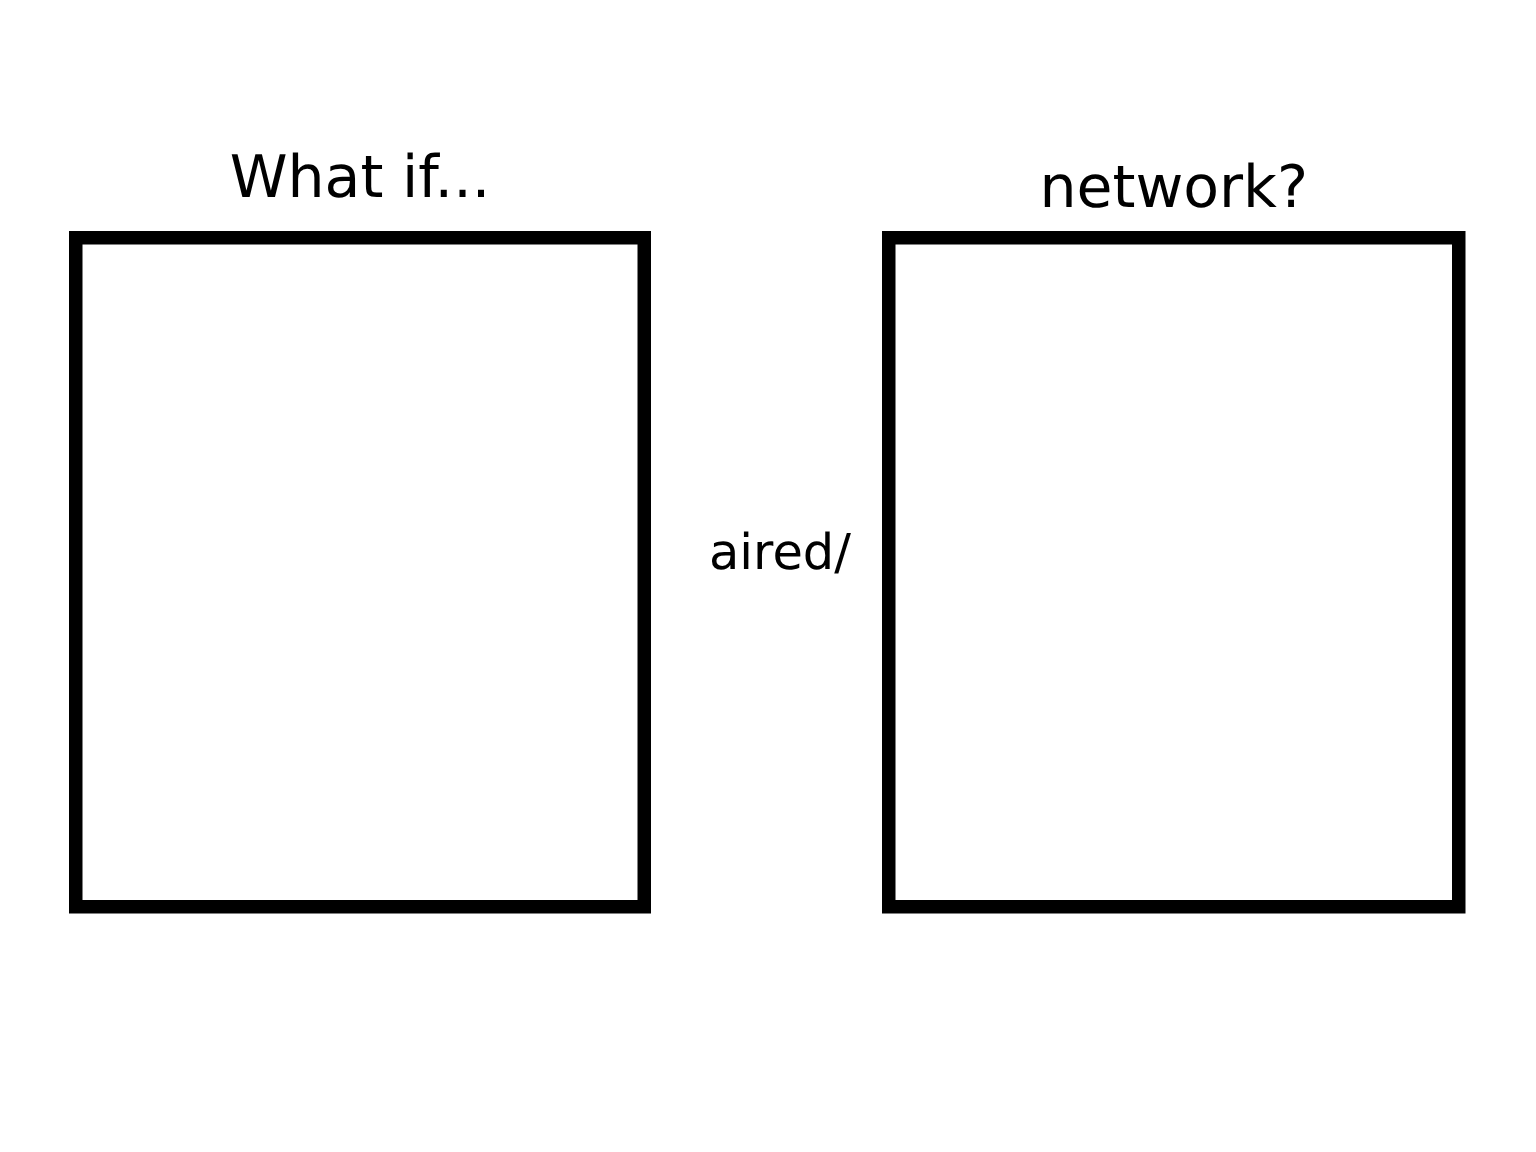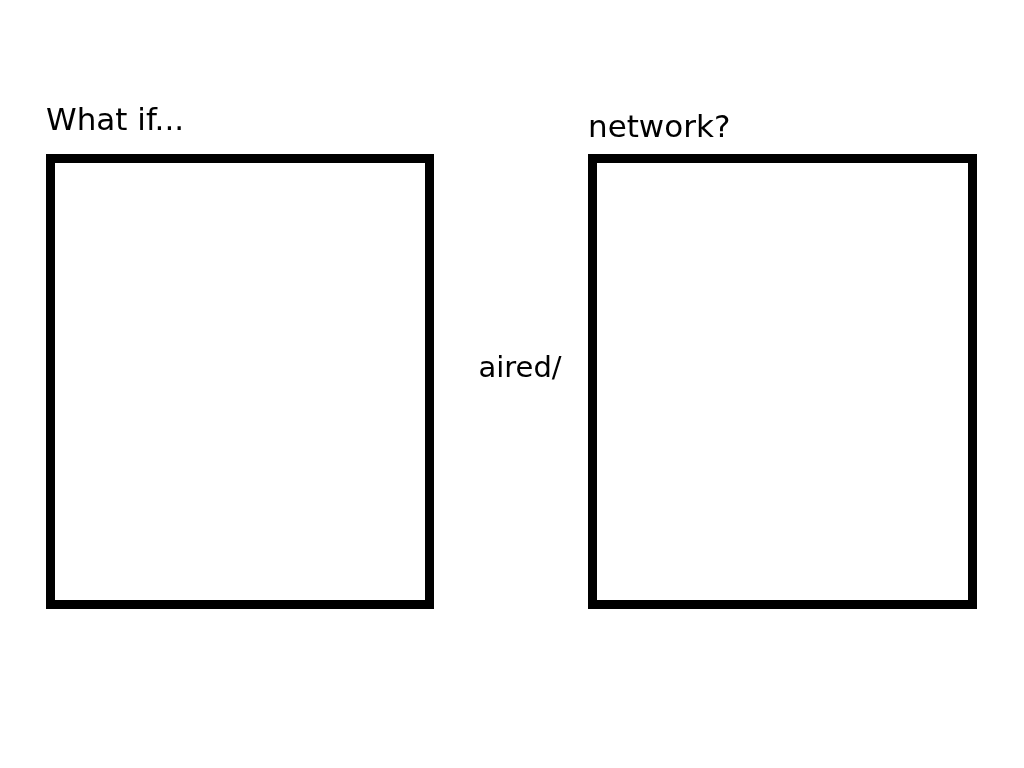--- a/index.html
+++ b/index.html
@@ -36,42 +36,42 @@
     height: 455px;
   }
   .box-right {
     left: 588px;
     top: 154px;
     width: 389px;
     height: 455px;
   }
   .box-title {
     position: absolute;
-    font-size: 31px;
+    font-size: 39px;
     line-height: 34px;
-    text-align: left;
+    text-align: center;
     color: #000000;
     white-space: nowrap;
   }
   .title-left {
     left: 46px;
     width: 388px;
     top: 102px;
   }
   .title-right {
     left: 588px;
     width: 389px;
     top: 109px;
   }
   .connector {
     position: absolute;
     left: 434px;
     top: 351px;
     width: 172px;
-    font-size: 29px;
+    font-size: 33px;
     line-height: 33px;
     text-align: center;
     color: #000000;
   }
   .connector .line {
     white-space: nowrap;
   }
 </style>
 </head>
 <body>

